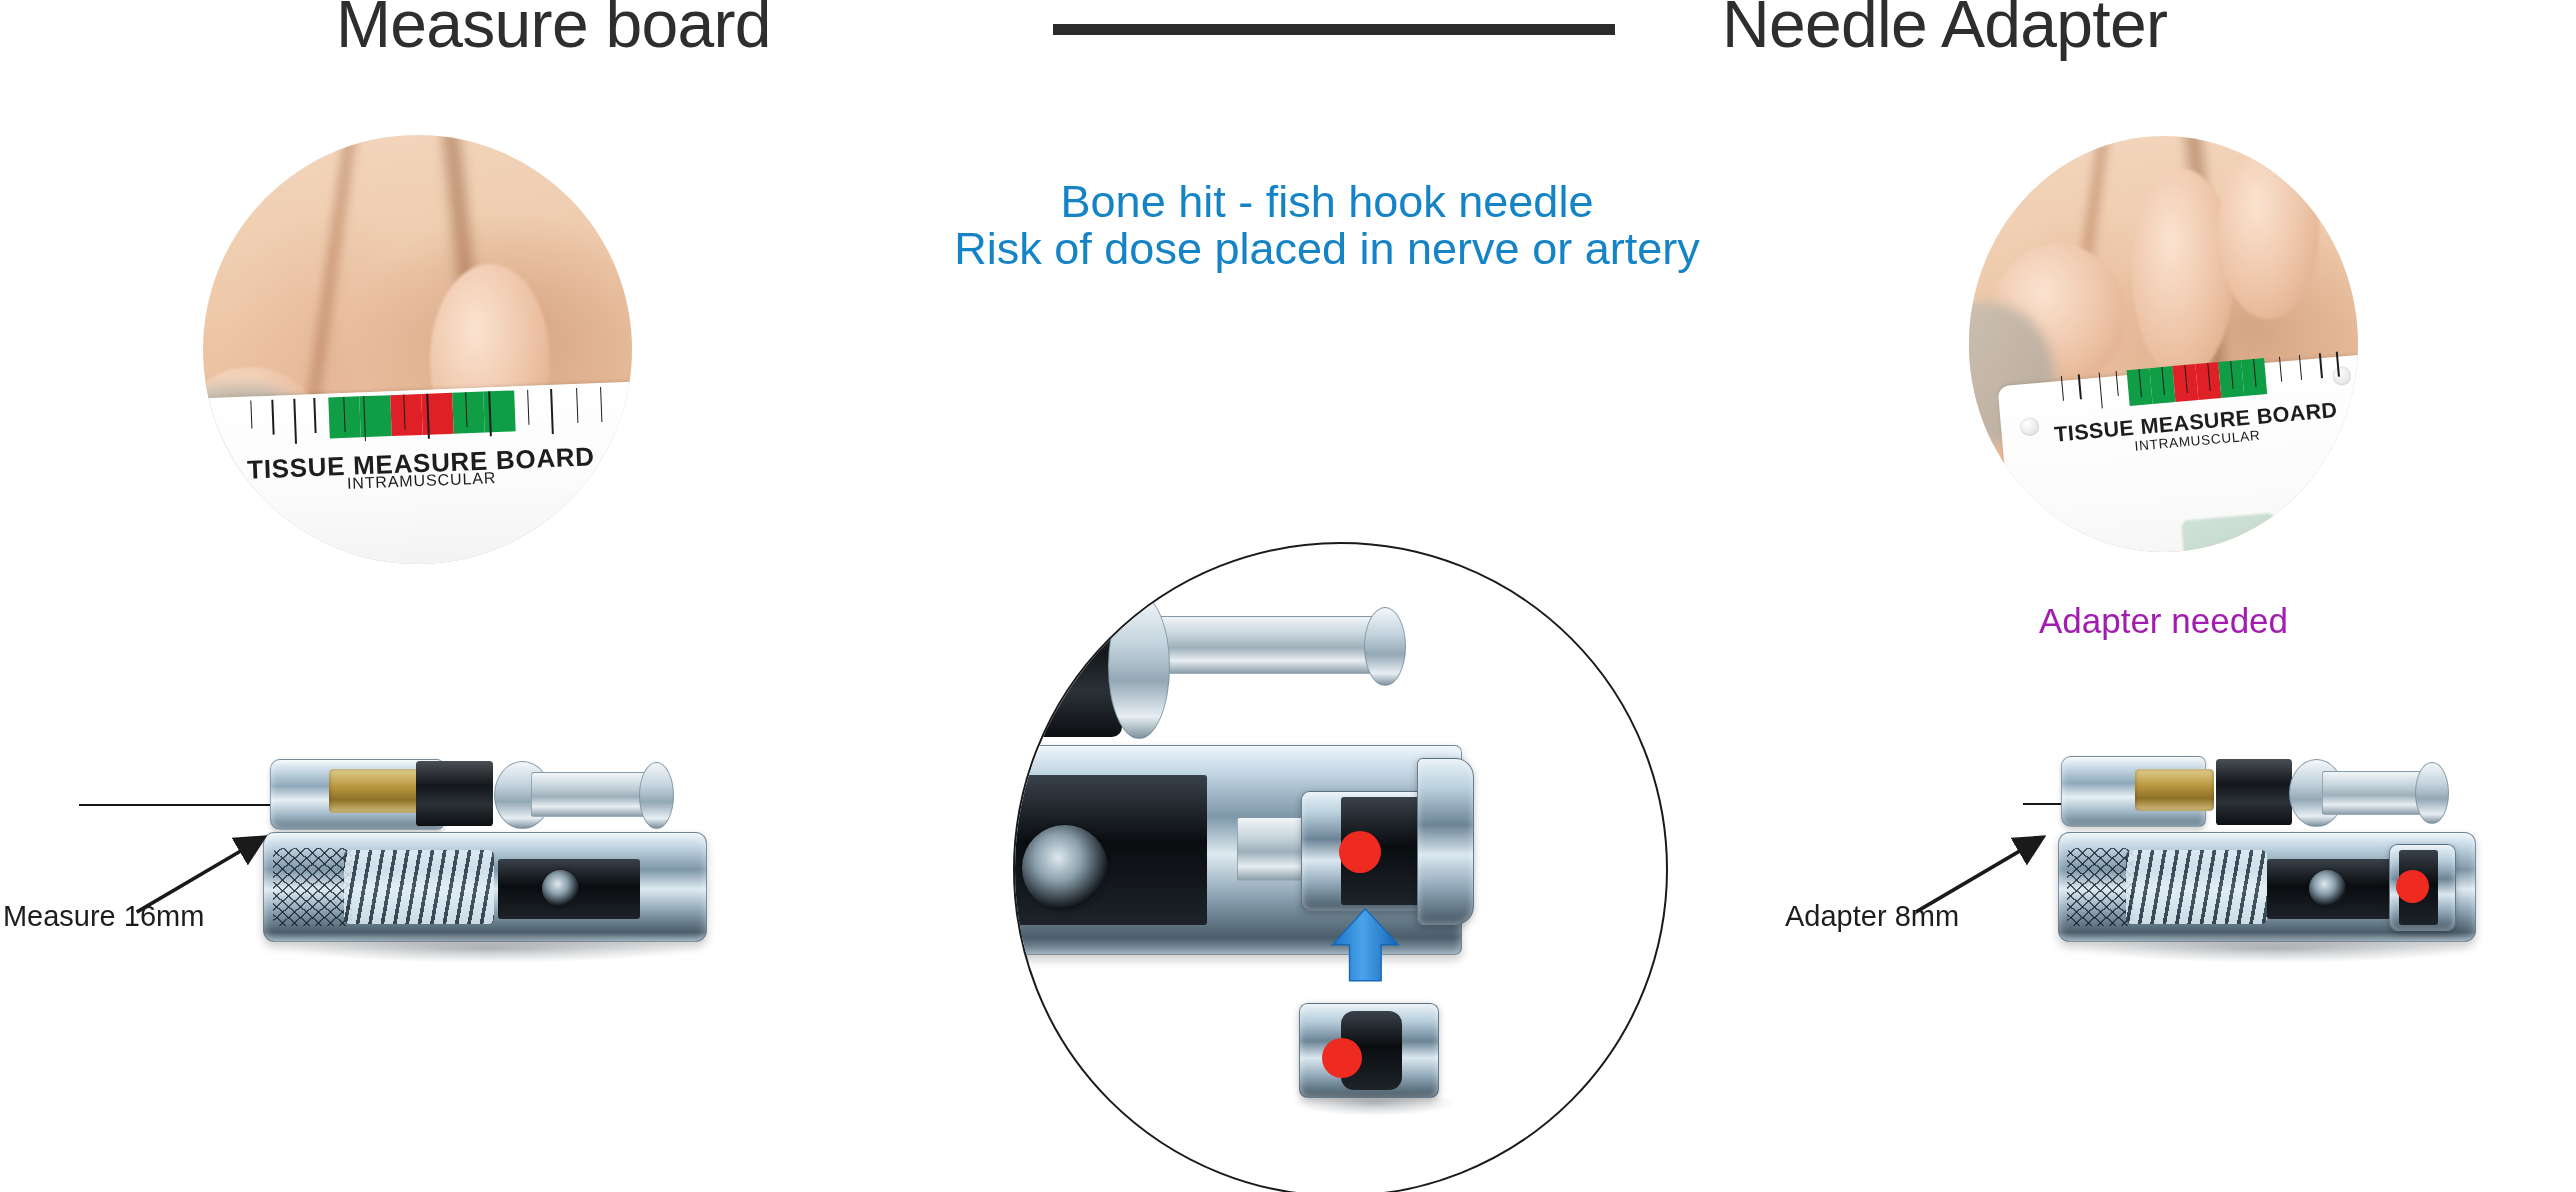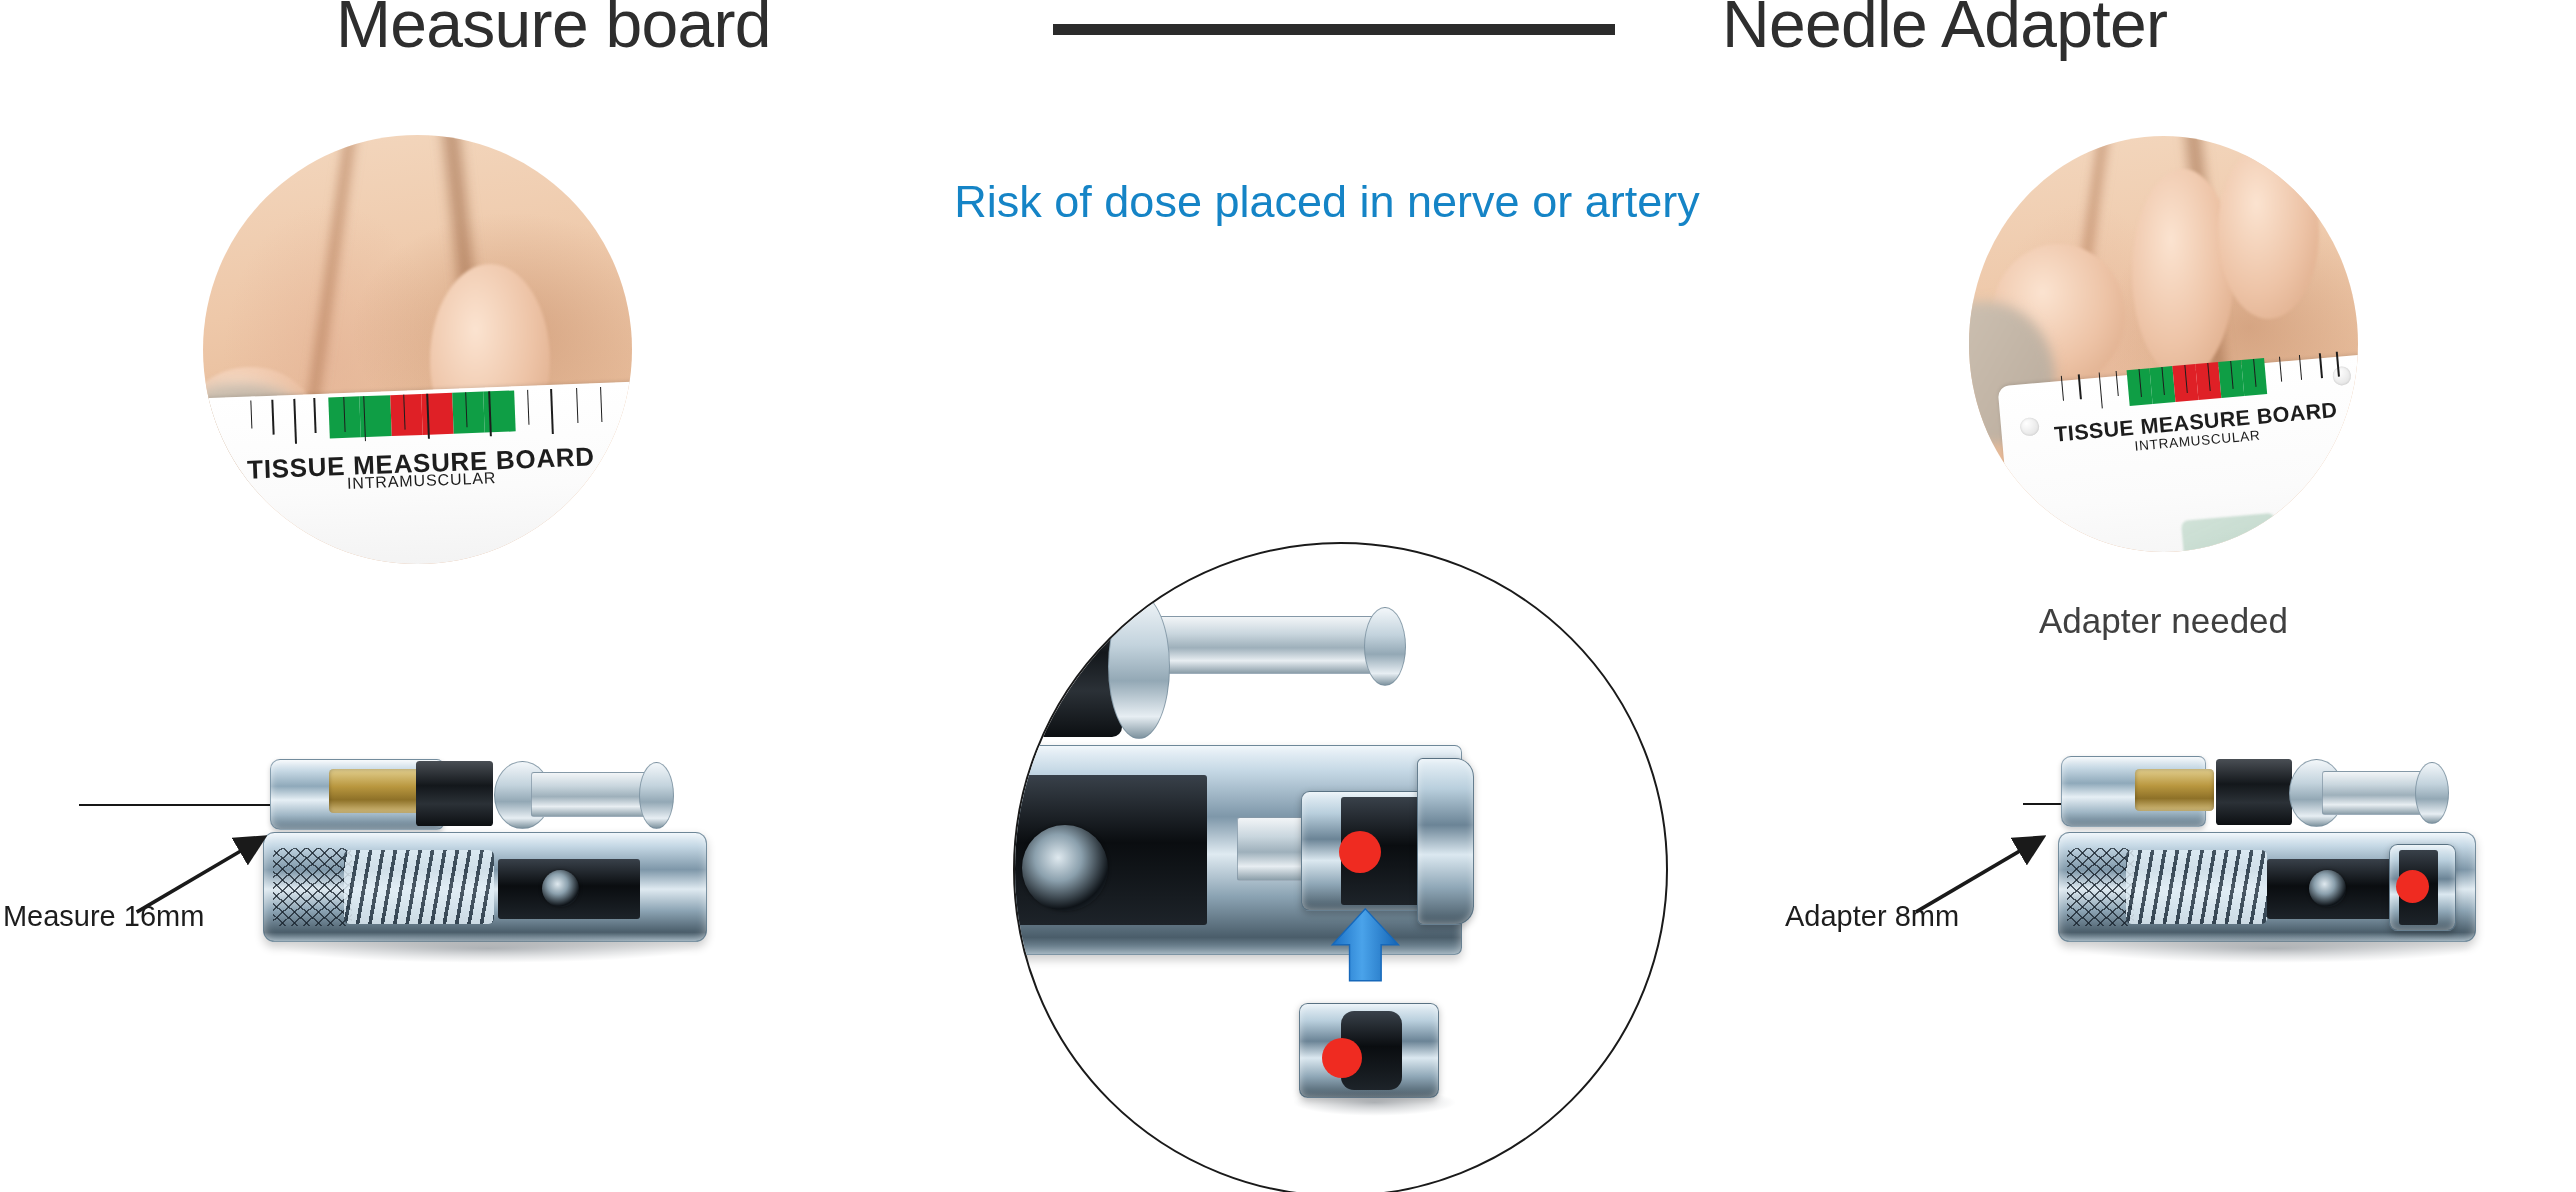--- a/index.html
+++ b/index.html
@@ -86,21 +86,21 @@
   }
   
   .blister{
     position:absolute;border-radius:7.2px;
     background:linear-gradient(160deg,rgba(205,224,213,.95) 0%,rgba(178,205,190,.9) 100%);
     filter:blur(0.9px);
   }
 
   
   #adapter-needed{left:1969px;top:601px;width:389px;text-align:center;
-    font-size:35px;color:#404040;}
+    font-size:35px;color:#a21caf;}
 
   
   .callout-label{font-size:29px;color:#1d1d1d;white-space:nowrap;}
   #needle-left-label{left:2.9px;top:900px;}
   #needle-right-label{left:1785px;top:900px;}
 
   .needle-line{position:absolute;background:#161616;}
 
   svg.arrow{position:absolute;overflow:visible;}
 
@@ -183,20 +183,21 @@
 </head>
 <body>
 
 <div class="abs title" id="title-left">Measure board</div>
 
 <div class="abs" id="title-divider"></div>
 
 <div class="abs title" id="title-right">Needle Adapter</div>
 
 <div class="abs" id="message-block">
+  <div>Bone hit - fish hook needle</div>
   <div>Risk of dose placed in nerve or artery</div>
 </div>
 
 <div class="abs photo-circle" id="photo-left">
   <div class="skin"></div>
   <div class="fingertip" style="left:-4%;top:54%;width:30%;height:25%;"></div>
   <div class="fingertip" style="left:53%;top:30%;width:28%;height:45%;"></div>
   <div class="wristcloth"></div>
 
   <div class="board" style="left:-8%;top:59.5%;width:118%;height:48%;transform:rotate(-2.2deg);">

